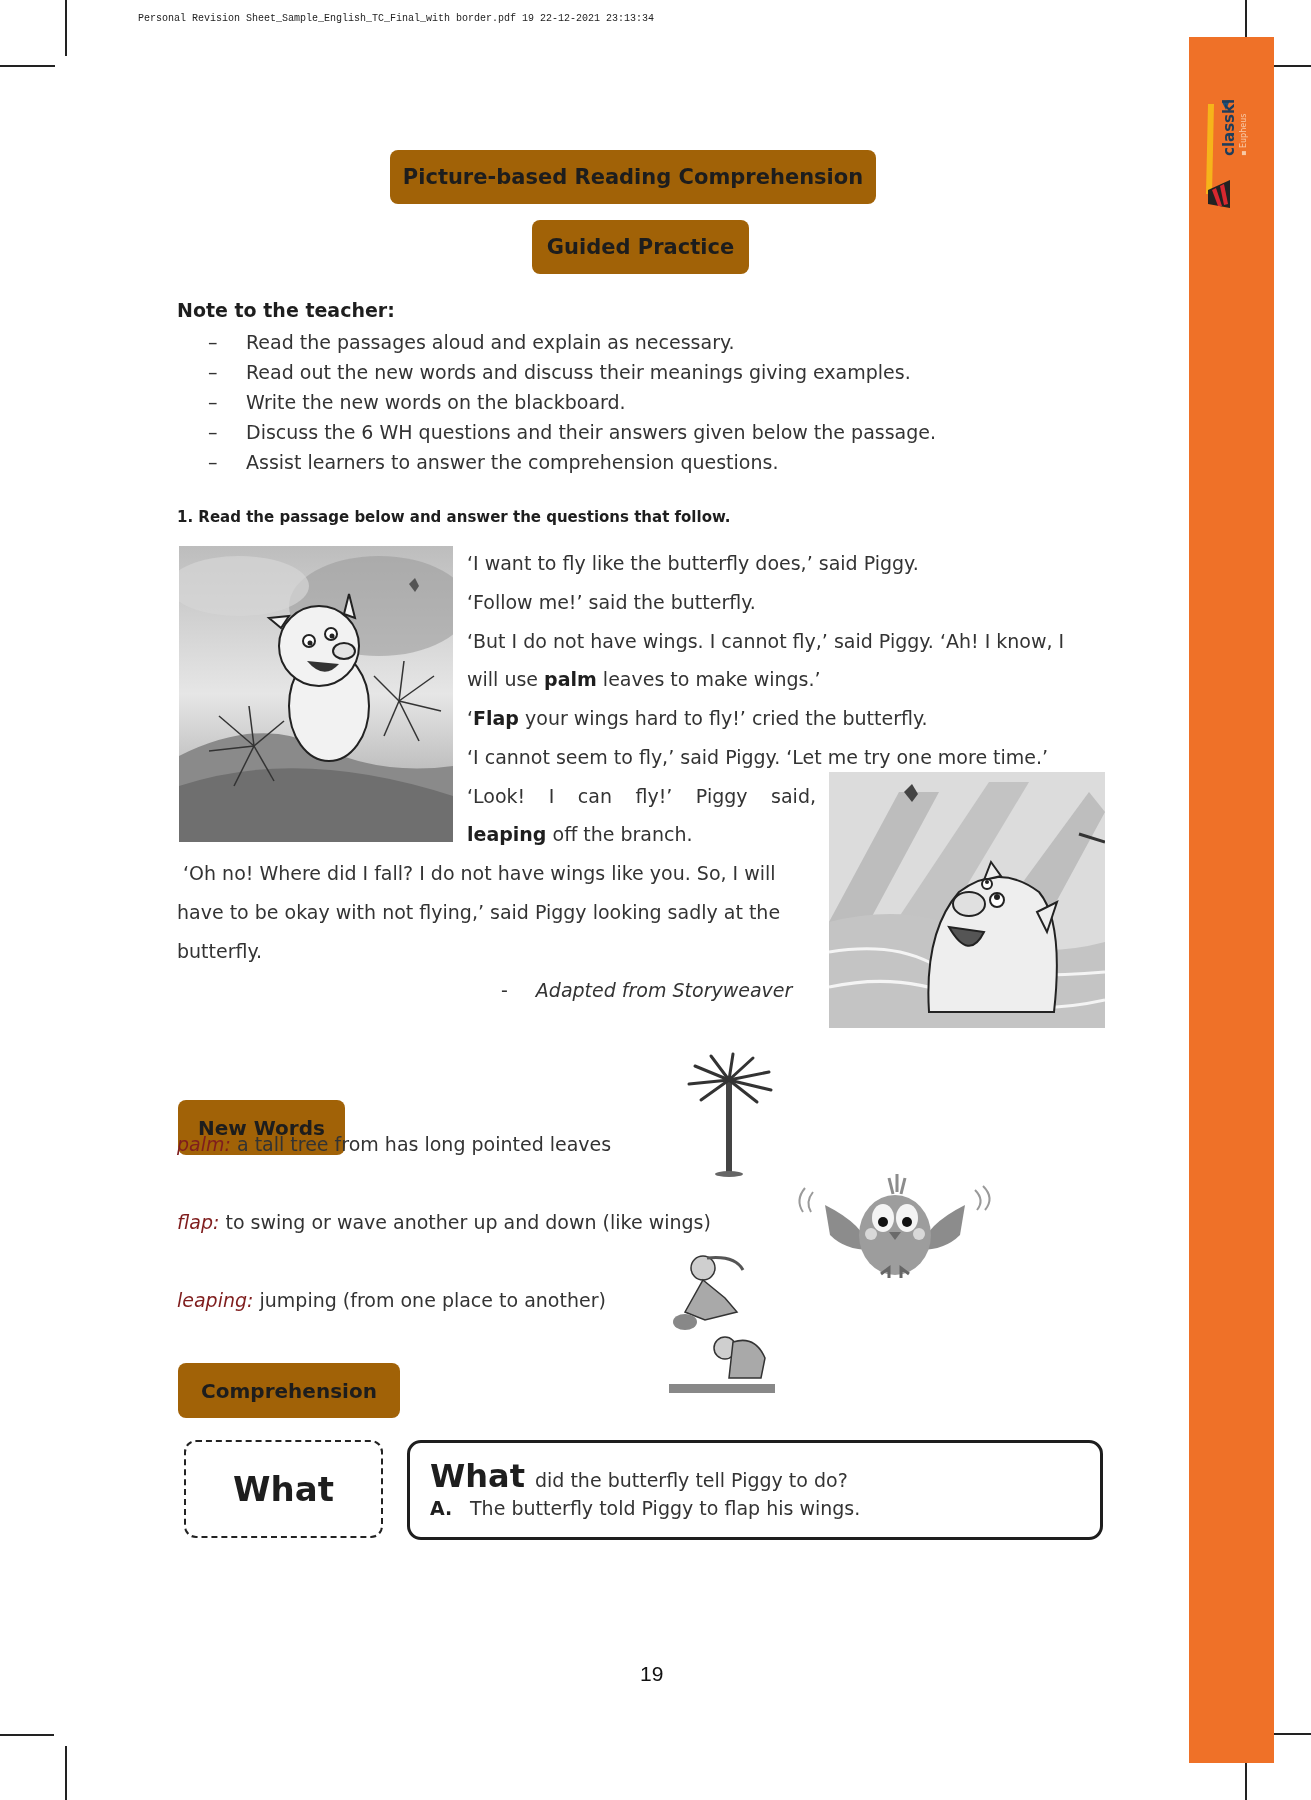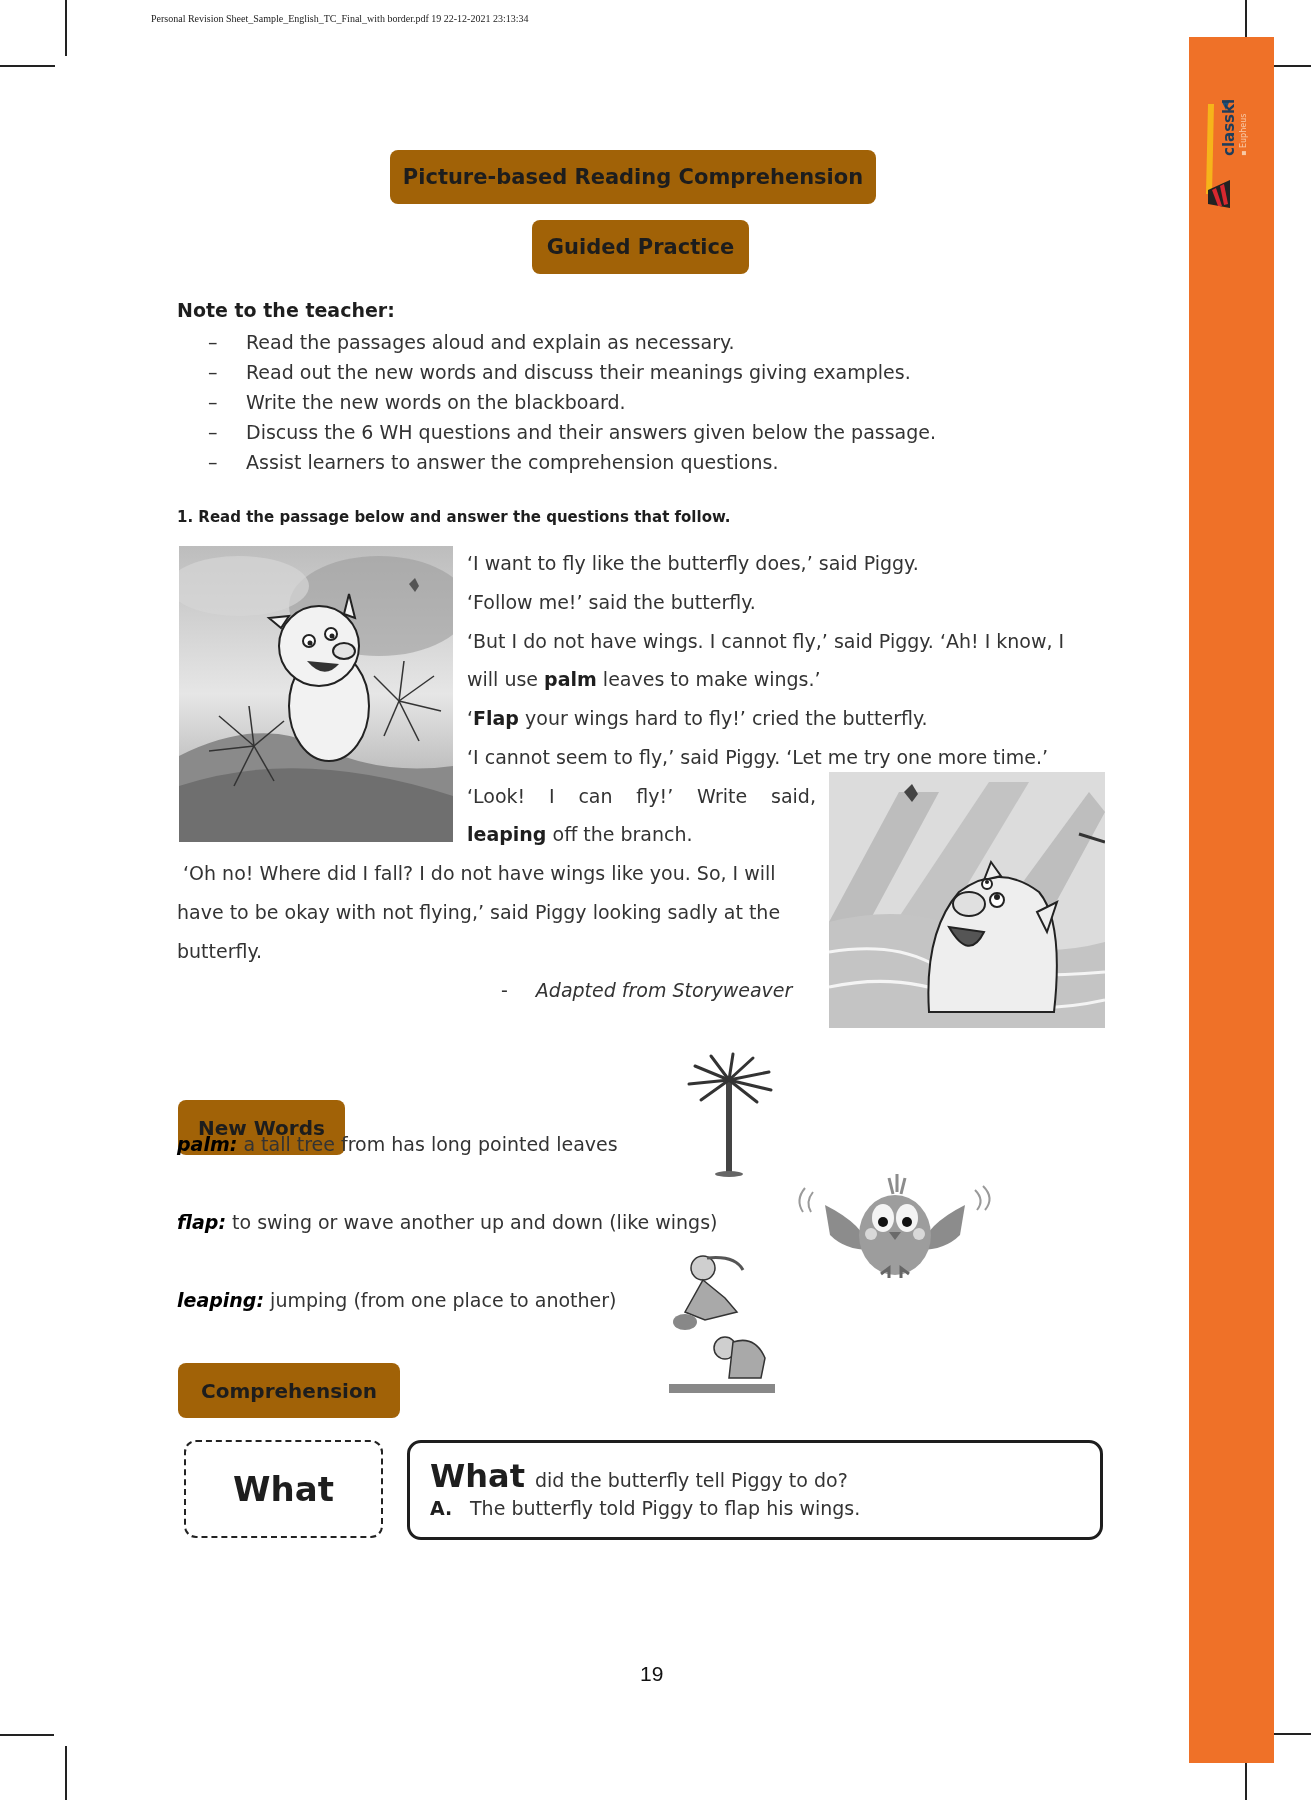--- a/index.html
+++ b/index.html
@@ -1,41 +1,41 @@
 <!DOCTYPE html>
 <html><head>
 <meta charset="utf-8">
 <style>
   * { box-sizing: border-box; margin: 0; padding: 0; }
   html, body { width: 1311px; height: 1800px; background: #ffffff; overflow: hidden; }
   body { position: relative; font-family: "DejaVu Sans", sans-serif; color: #2a2a2a; }
 
   .crop { position: absolute; background: #222; }
-  .header-line { position: absolute; left: 138px; top: 13px; font-family: Liberation Serif, serif; font-size: 10px; color: #222; letter-spacing: 0; margin-left: 13px; }
+  .header-line { position: absolute; left: 138px; top: 13px; font-family: Liberation Mono, monospace; font-size: 10px; color: #222; letter-spacing: 0; }
 
   .orange-bar { position: absolute; left: 1189px; top: 37px; width: 85px; height: 1726px; background: #ef7128; }
   .logo { position: absolute; left: 1194px; top: 98px; width: 70px; height: 112px; }
 
   .pill { position: absolute; background: #a16207; border-radius: 8px; color: #1d1d1d; font-weight: bold; display: flex; align-items: center; justify-content: center; font-family: "DejaVu Sans", sans-serif; }
 
   .note-title { position: absolute; left: 177px; top: 299px; font-size: 19px; font-weight: bold; color: #1e1e1e; }
   .note-list { position: absolute; left: 208px; top: 327px; list-style: none; }
   .note-list li { font-size: 19px; height: 30px; line-height: 30px; display: flex; color: #333; }
   .note-list .dash { width: 38px; }
   .q-title { position: absolute; left: 177px; top: 508px; font-size: 15px; font-weight: bold; color: #1e1e1e; }
 
   .passage-line { position: absolute; font-size: 19px; color: #333; white-space: nowrap; line-height: 24px; }
   .passage-line b { font-weight: bold; color: #1e1e1e; }
   .justify { display: flex; justify-content: space-between; }
   .source { font-style: italic; }
 
   .illus { position: absolute; overflow: hidden; }
 
   .def { position: absolute; font-size: 19px; color: #333; white-space: nowrap; }
-  .def .term { font-weight: bold; font-style: italic; color: #000000; }
+  .def .term { font-weight: normal; font-style: italic; color: #7f1d1d; }
 
   .what-tag { position: absolute; left: 184px; top: 1440px; width: 199px; height: 98px; border: 2.5px dashed #222; border-radius: 12px; display: flex; align-items: center; justify-content: center; font-size: 34px; font-weight: bold; color: #1e1e1e; }
   .qa-box { position: absolute; left: 407px; top: 1440px; width: 696px; height: 100px; border: 3px solid #1e1e1e; border-radius: 14px; padding: 14px 0 0 20px; }
   .qa-q { font-size: 19px; color: #333; display: flex; align-items: baseline; gap: 10px; }
   .qa-q .big { font-size: 32px; font-weight: bold; color: #1e1e1e; }
   .qa-a { font-size: 19px; color: #333; display: flex; margin-top: 2px; }
   .qa-a .label { font-weight: bold; width: 40px; color: #1e1e1e; }
 
   .page-number { position: absolute; left: 640px; top: 1662px; font-family: "Liberation Sans", sans-serif; font-size: 21px; color: #111; }
 </style>
@@ -143,21 +143,21 @@
 <div class="passage-line" style="left:467px;top:590px;">‘Follow me!’ said the butterfly.</div>
 <div class="passage-line" style="left:467px;top:629px;">‘But I do not have wings. I cannot fly,’ said Piggy. ‘Ah! I know, I</div>
 <div class="passage-line" style="left:467px;top:667px;"><span>will use </span><b>palm</b><span> leaves to make wings.’</span></div>
 <div class="passage-line" style="left:467px;top:706px;"><span>‘</span><b>Flap</b><span> your wings hard to fly!’ cried the butterfly.</span></div>
 <div class="passage-line" style="left:467px;top:745px;">‘I cannot seem to fly,’ said Piggy. ‘Let me try one more time.’</div>
 <div class="passage-line justify" style="left:467px;top:784px;width:349px;">
   <span>‘Look!</span>
   <span>I</span>
   <span>can</span>
   <span>fly!’</span>
-  <span>Write</span>
+  <span>Piggy</span>
   <span>said,</span>
 </div>
 <div class="passage-line" style="left:467px;top:822px;"><b>leaping</b><span> off the branch.</span></div>
 <div class="passage-line" style="left:177px;top:861px;white-space:pre;"> ‘Oh no! Where did I fall? I do not have wings like you. So, I will</div>
 <div class="passage-line" style="left:177px;top:900px;">have to be okay with not flying,’ said Piggy looking sadly at the</div>
 <div class="passage-line" style="left:177px;top:939px;">butterfly.</div>
 <div class="passage-line" style="left:501px;top:978px;">
   <span>-</span><span style="display:inline-block;width:28px;"></span><span class="source">Adapted from Storyweaver</span>
 </div>
 

